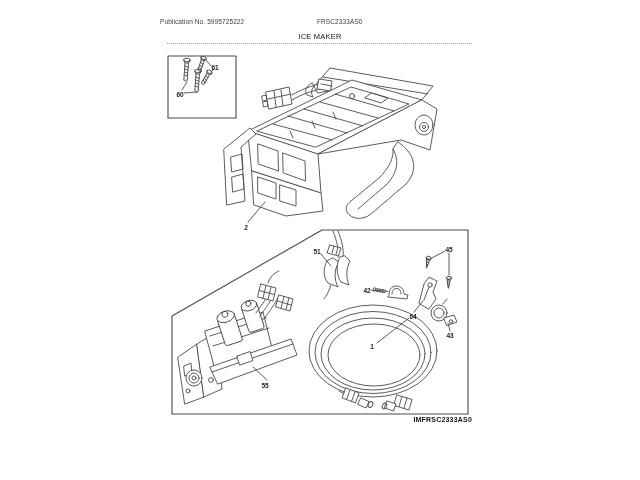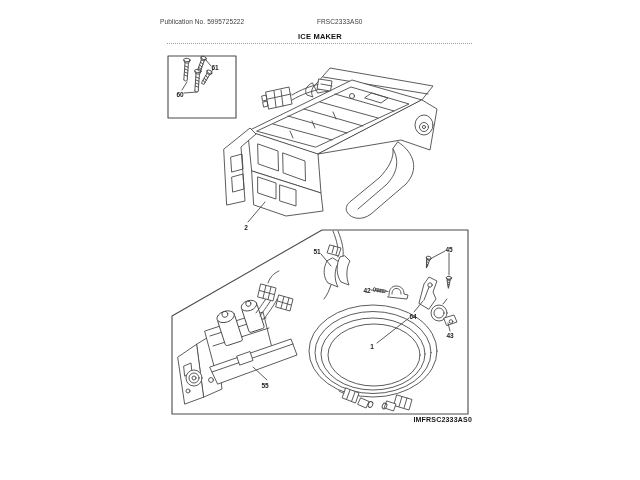--- a/index.html
+++ b/index.html
@@ -9,21 +9,21 @@
     font-family: "Liberation Sans", sans-serif; color: #1f1f1f;
   }
   .hdr-small {
     position: absolute; font-size: 6.5px; line-height: 8px; color: #3c3c3c;
     letter-spacing: 0.1px; white-space: nowrap;
   }
   .pub { left: 160px; top: 18px; }
   .model { left: 317px; top: 18px; }
   .title {
     position: absolute; left: 0; top: 32px; width: 640px; text-align: center;
-    font-size: 7.5px; font-weight: bold; letter-spacing: 0.2px; color: #111;
+    font-size: 7.5px; font-weight: normal; letter-spacing: 0.2px; color: #111;
   }
   .divider {
     position: absolute; left: 167px; top: 43px; width: 305px; height: 0;
     border-top: 1px dotted #9a9a9a;
   }
   .diagram-svg { position: absolute; left: 0; top: 0; }
   .callout {
     position: absolute; transform: translate(-50%, -50%);
     font-size: 6.5px; font-weight: bold; color: #1a1a1a; white-space: nowrap;
   }

